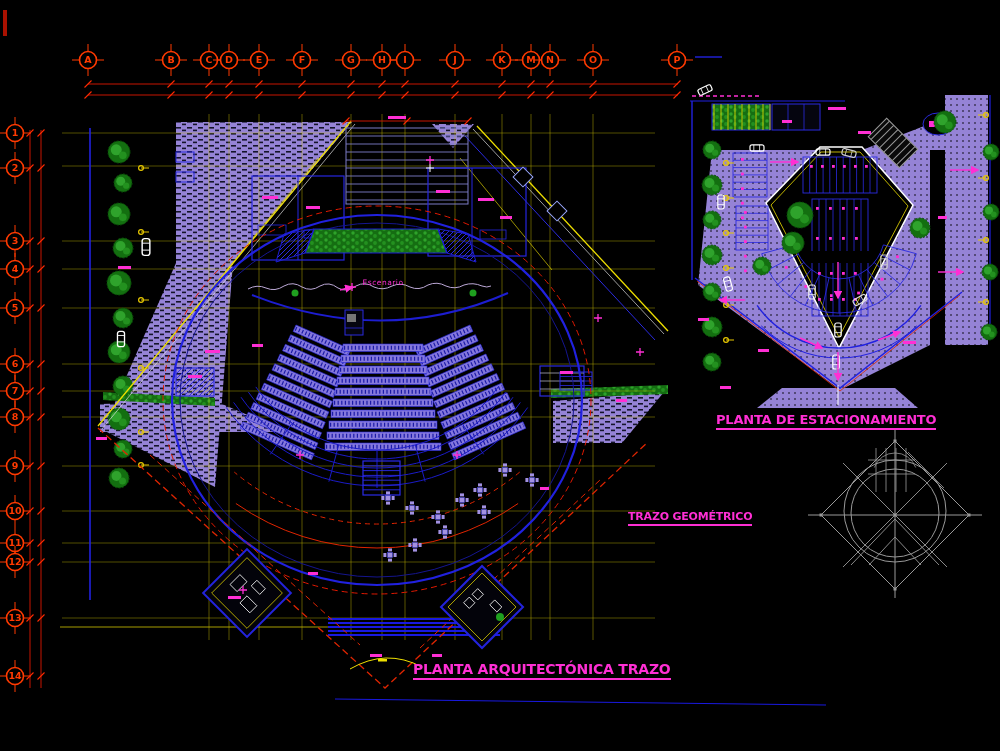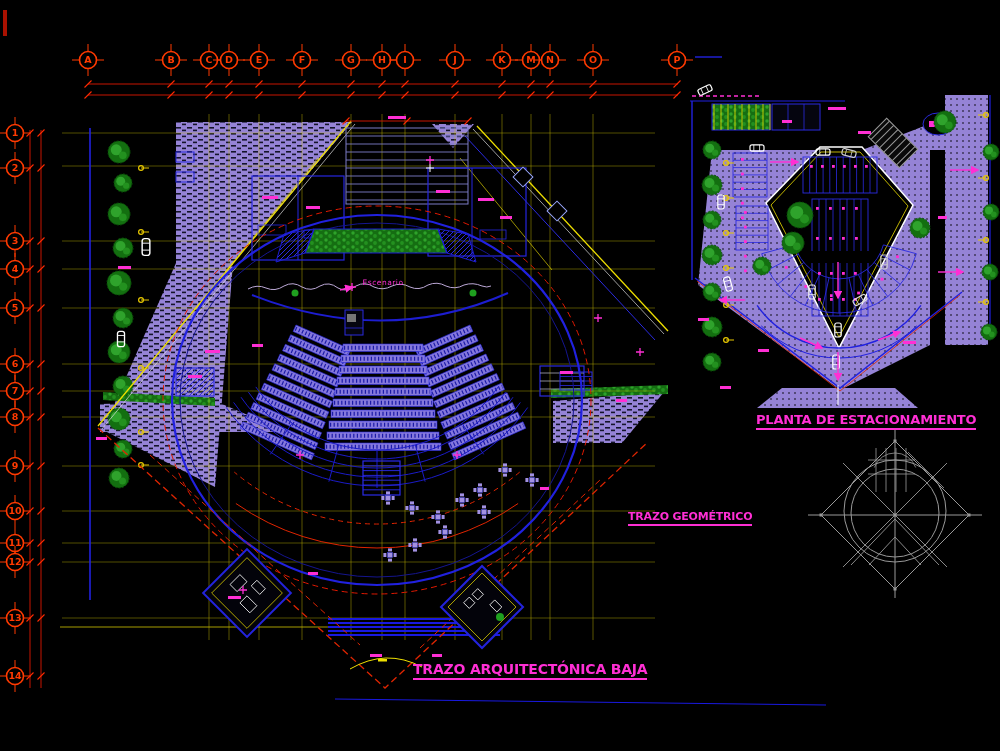--- a/index.html
+++ b/index.html
@@ -1,21 +1,21 @@
 <!DOCTYPE html>
 <html><head>
 <meta charset="utf-8">
 <style>
   html,body{margin:0;padding:0;background:#000;width:1000px;height:751px;overflow:hidden}
   #stage{position:relative;width:1000px;height:751px;background:#000;font-family:"DejaVu Sans",sans-serif}
   svg{position:absolute;left:0;top:0;display:block}
   .title{position:absolute;color:#FF2FD4;font-family:"DejaVu Sans",sans-serif;font-weight:bold;
          white-space:nowrap;border-bottom:2px solid currentColor;padding-bottom:1px;letter-spacing:-0.2px}
   #title-main{left:413px;top:661px;font-size:14px}
-  #title-park{left:756px;top:412px;font-size:13px}
+  #title-park{left:716px;top:412px;font-size:13px}
   #title-geo{left:628px;top:510px;font-size:11px}
 </style>
 </head>
 <body>
 
 <div id="stage">
   <svg id="cad" width="1000" height="751" viewBox="0 0 1000 751">
     <defs id="defs">
         <pattern id="pHatch" width="11" height="6" patternUnits="userSpaceOnUse">
           <rect x="0" y="0" width="11" height="6" fill="#9583D6"></rect>
@@ -1036,16 +1036,16 @@
         </g>
         <g>
           <line x1="-1" y1="676" x2="31" y2="676" stroke="#FF3A00" stroke-width="1"></line>
           <line x1="15" y1="660" x2="15" y2="692" stroke="#FF3A00" stroke-width="1"></line>
           <circle cx="15" cy="676" r="8.5" fill="#000" stroke="#FF3A00" stroke-width="1.6"></circle>
           <text x="15" y="679.4" text-anchor="middle" font-size="9.5" font-weight="bold" font-family="&quot;DejaVu Sans&quot;,sans-serif" fill="#FF3A00">14</text>
         </g>
       </g>
     <text id="t-esc" x="383" y="285" text-anchor="middle" font-size="7.5" letter-spacing="0.5" fill="#FF2FD4">Escenario</text>
   </svg>
-  <div class="title" id="title-main">TRAZO ARQUITECTÓNICA BAJA</div>
+  <div class="title" id="title-main">PLANTA ARQUITECTÓNICA TRAZO</div>
   <div class="title" id="title-park">PLANTA  DE ESTACIONAMIENTO</div>
   <div class="title" id="title-geo">TRAZO GEOMÉTRICO</div>
 </div>
 
 </body></html>

